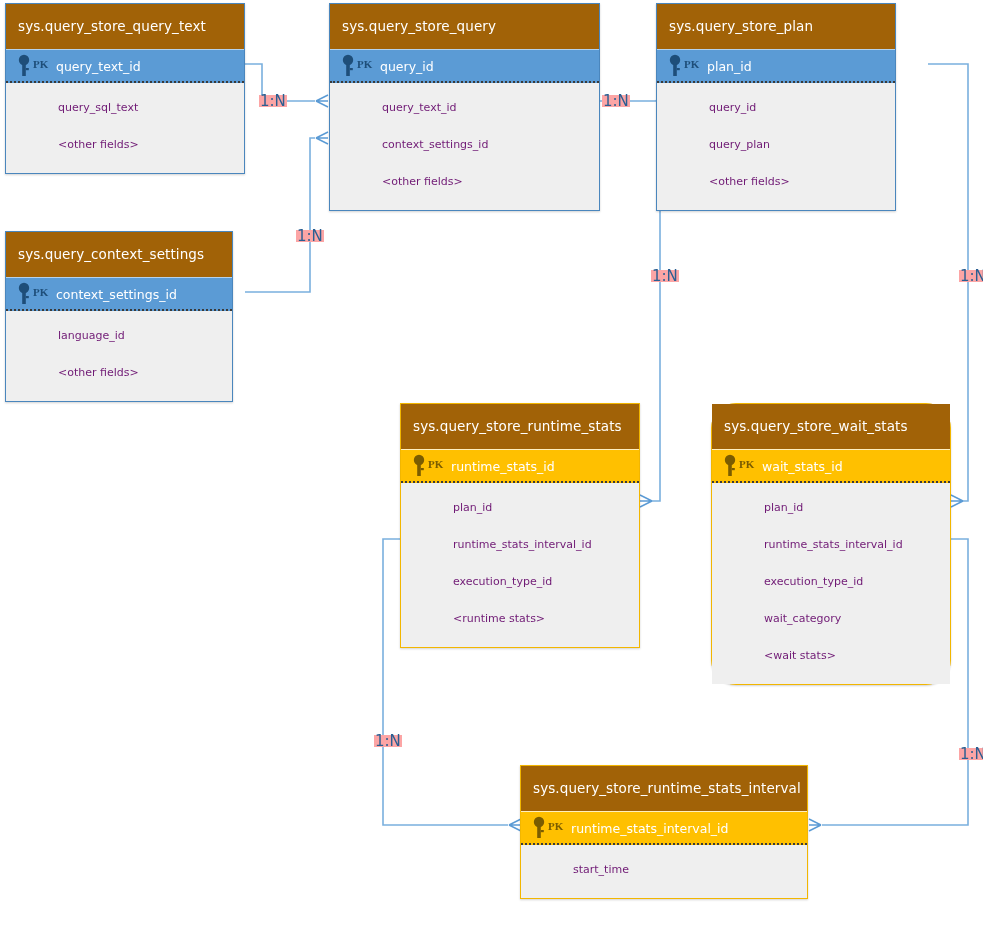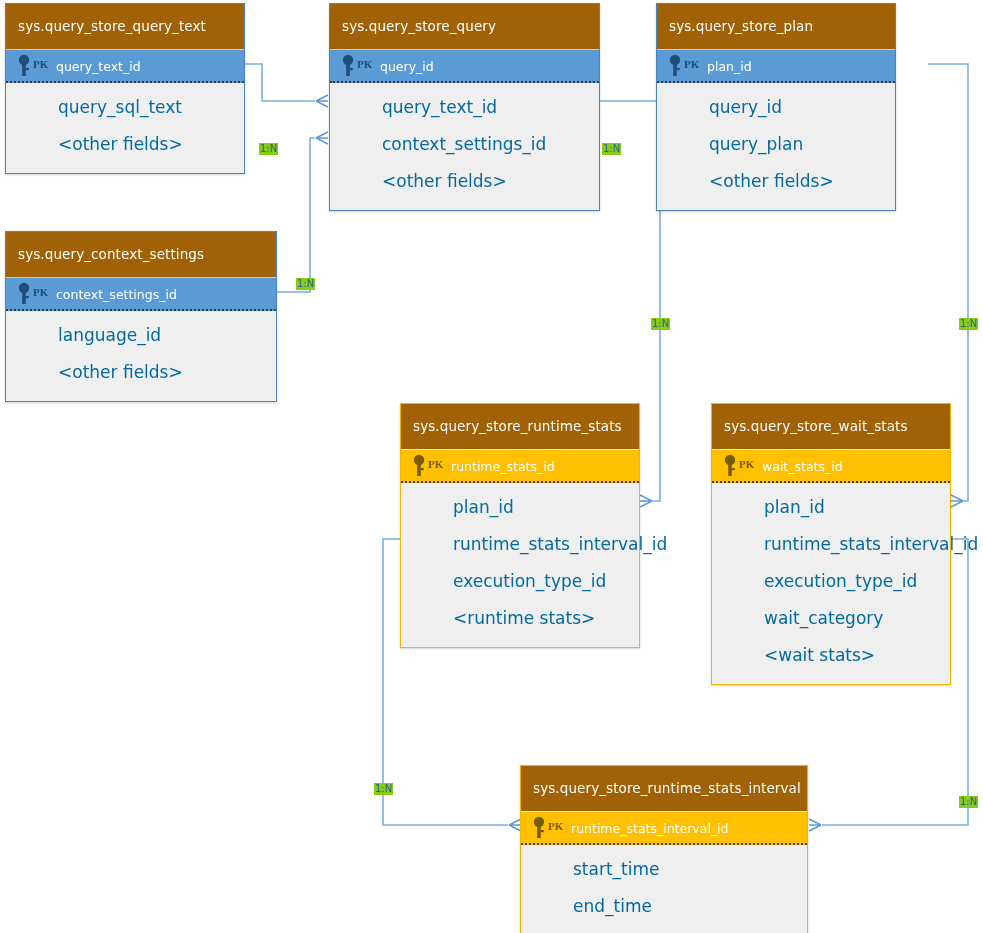--- a/index.html
+++ b/index.html
@@ -44,22 +44,22 @@
   .entity .ent-body{
     box-sizing:border-box;
     background:#efefef;
     padding:6px 0 10px 0;
   }
   .entity .field{
     box-sizing:border-box;
     height:37px;
     line-height:37px;
     padding-left:52px;
-    color:#0369a1;
-    font-size:17px;
+    color:#701a75;
+    font-size:11px;
     white-space:nowrap;
   }
   
   .t-blue .ent-title{background:#a16207;}
   .t-blue .ent-pk{background:#5b9bd5;}
   .t-blue{border:1px solid #4a86bd;}
   
   .t-orange .ent-title{background:#a16207;}
   .t-orange .ent-pk{background:#ffc000;border-top:1px solid rgba(255,255,255,0.75);}
   .t-orange{border:1px solid #f2b600;}
@@ -69,27 +69,26 @@
     position:absolute;left:12px;top:4px;width:30px;height:26px;font-family:Liberation Serif, serif;
   }
   .keyicon .pk-text{
     position:absolute;left:15px;top:4px;font-size:11px;line-height:13px;font-weight:600;
   }
   .t-blue .keyicon .pk-text{color:#1e4e79;}
   .t-orange .keyicon .pk-text{color:#7a5c00;}
 
   .card-label{
     position:absolute;
-    font-size:10px;
+    font-size:15px;
     color:#2b5f92;
     white-space:nowrap;
-    background:#84cc16;
+    background:#fca5a5;
     padding:0 1px;
     line-height:12px;
-    margin-top:48px;
   }
 </style>
 </head>
 <body>
 
 <div id="canvas">
 
   <svg id="wires" viewBox="0 0 983 933" width="983" height="933">
     <defs>
       <g id="crow-right">
@@ -203,21 +202,21 @@
       </span>
       <span class="pk-name">plan_id</span>
     </div>
     <div class="ent-body">
       <div class="field">query_id</div>
       <div class="field">query_plan</div>
       <div class="field">&lt;other fields&gt;</div>
     </div>
   </div>
 
-  <div class="entity t-blue" style="left:5px;top:231px;width:272px;">
+  <div class="entity t-blue" style="left:5px;top:231px;width:228px;">
     <div class="ent-title">sys.query_context_settings</div>
     <div class="ent-pk">
       <span class="keyicon">
         <svg width="14" height="24" viewBox="0 0 14 24">
           <circle cx="6" cy="6" r="5.2" fill="#1e4e79"></circle>
           <rect x="4.2" y="9" width="3.6" height="13" fill="#1e4e79"></rect>
           <rect x="7.8" y="14" width="3" height="2.2" fill="#1e4e79"></rect>
         </svg>
         <span class="pk-text">PK</span>
       </span>
@@ -243,21 +242,21 @@
       <span class="pk-name">runtime_stats_id</span>
     </div>
     <div class="ent-body">
       <div class="field">plan_id</div>
       <div class="field">runtime_stats_interval_id</div>
       <div class="field">execution_type_id</div>
       <div class="field">&lt;runtime stats&gt;</div>
     </div>
   </div>
 
-  <div class="entity t-orange" style="left:711px;top:403px;width:240px;">
+  <div class="entity t-orange" style="left:711px;top:403px;width:240px;border-radius:25px;">
     <div class="ent-title">sys.query_store_wait_stats</div>
     <div class="ent-pk">
       <span class="keyicon">
         <svg width="14" height="24" viewBox="0 0 14 24">
           <circle cx="6" cy="6" r="5.2" fill="#7a5c00"></circle>
           <rect x="4.2" y="9" width="3.6" height="13" fill="#7a5c00"></rect>
           <rect x="7.8" y="14" width="3" height="2.2" fill="#7a5c00"></rect>
         </svg>
         <span class="pk-text">PK</span>
       </span>
@@ -280,17 +279,16 @@
           <circle cx="6" cy="6" r="5.2" fill="#7a5c00"></circle>
           <rect x="4.2" y="9" width="3.6" height="13" fill="#7a5c00"></rect>
           <rect x="7.8" y="14" width="3" height="2.2" fill="#7a5c00"></rect>
         </svg>
         <span class="pk-text">PK</span>
       </span>
       <span class="pk-name">runtime_stats_interval_id</span>
     </div>
     <div class="ent-body">
       <div class="field">start_time</div>
-      <div class="field">end_time</div>
     </div>
   </div>
 
 </div>
 
 </body></html>

